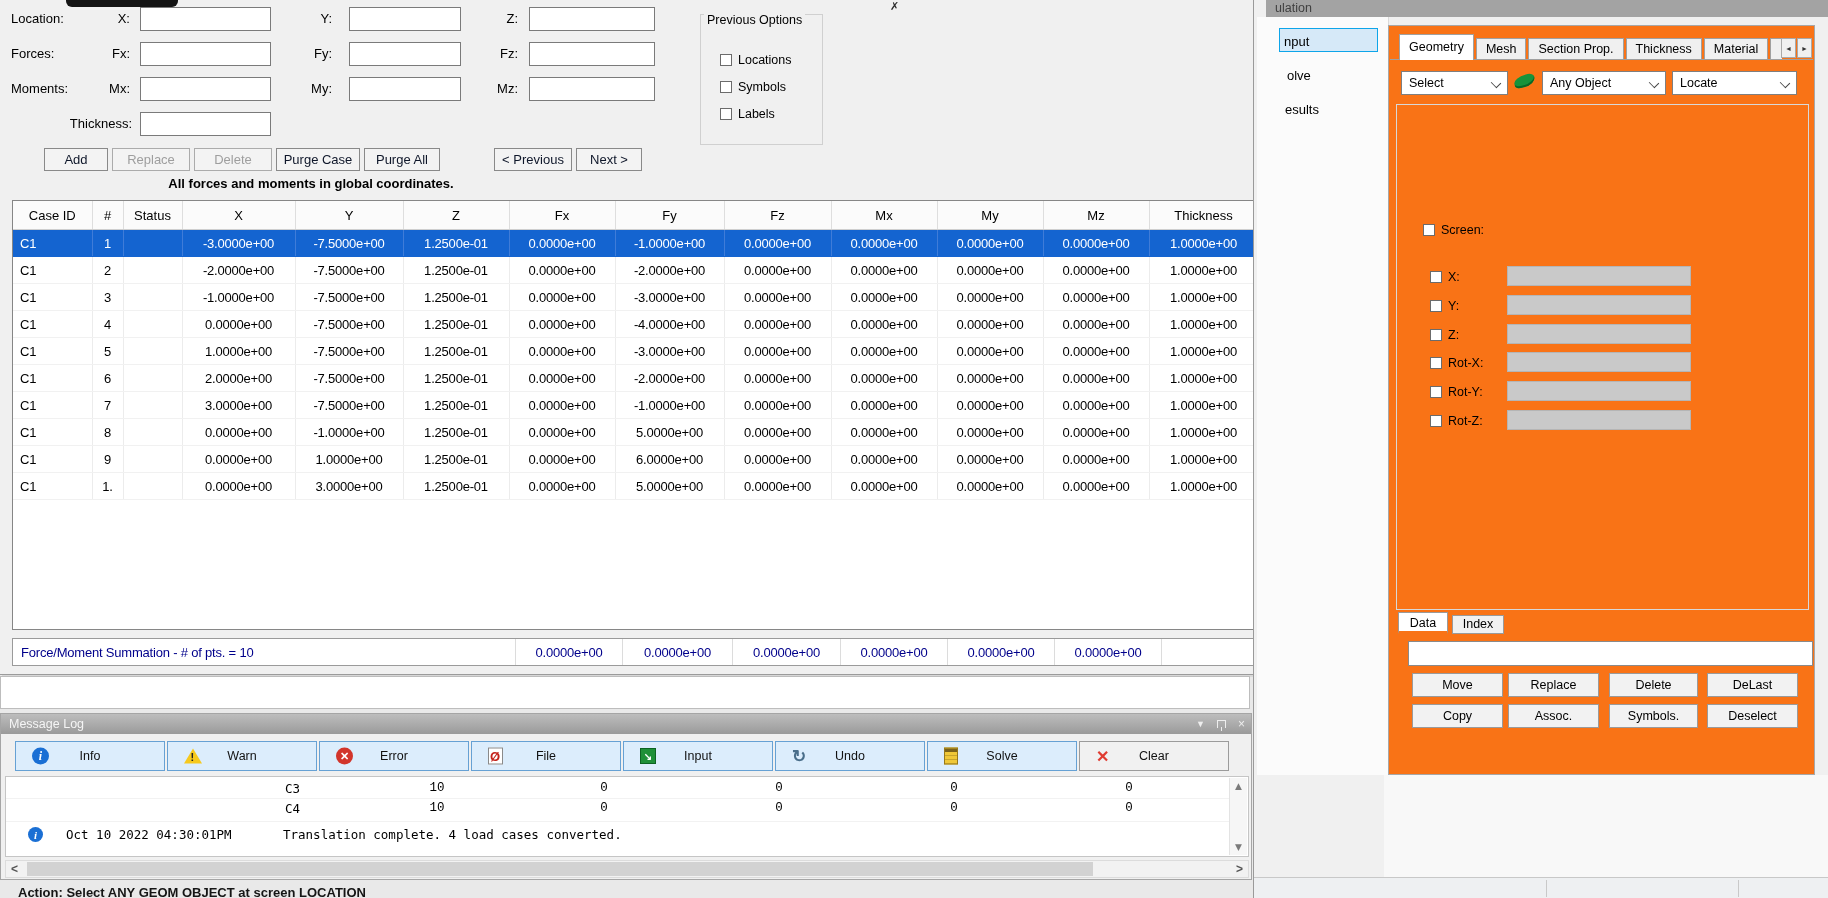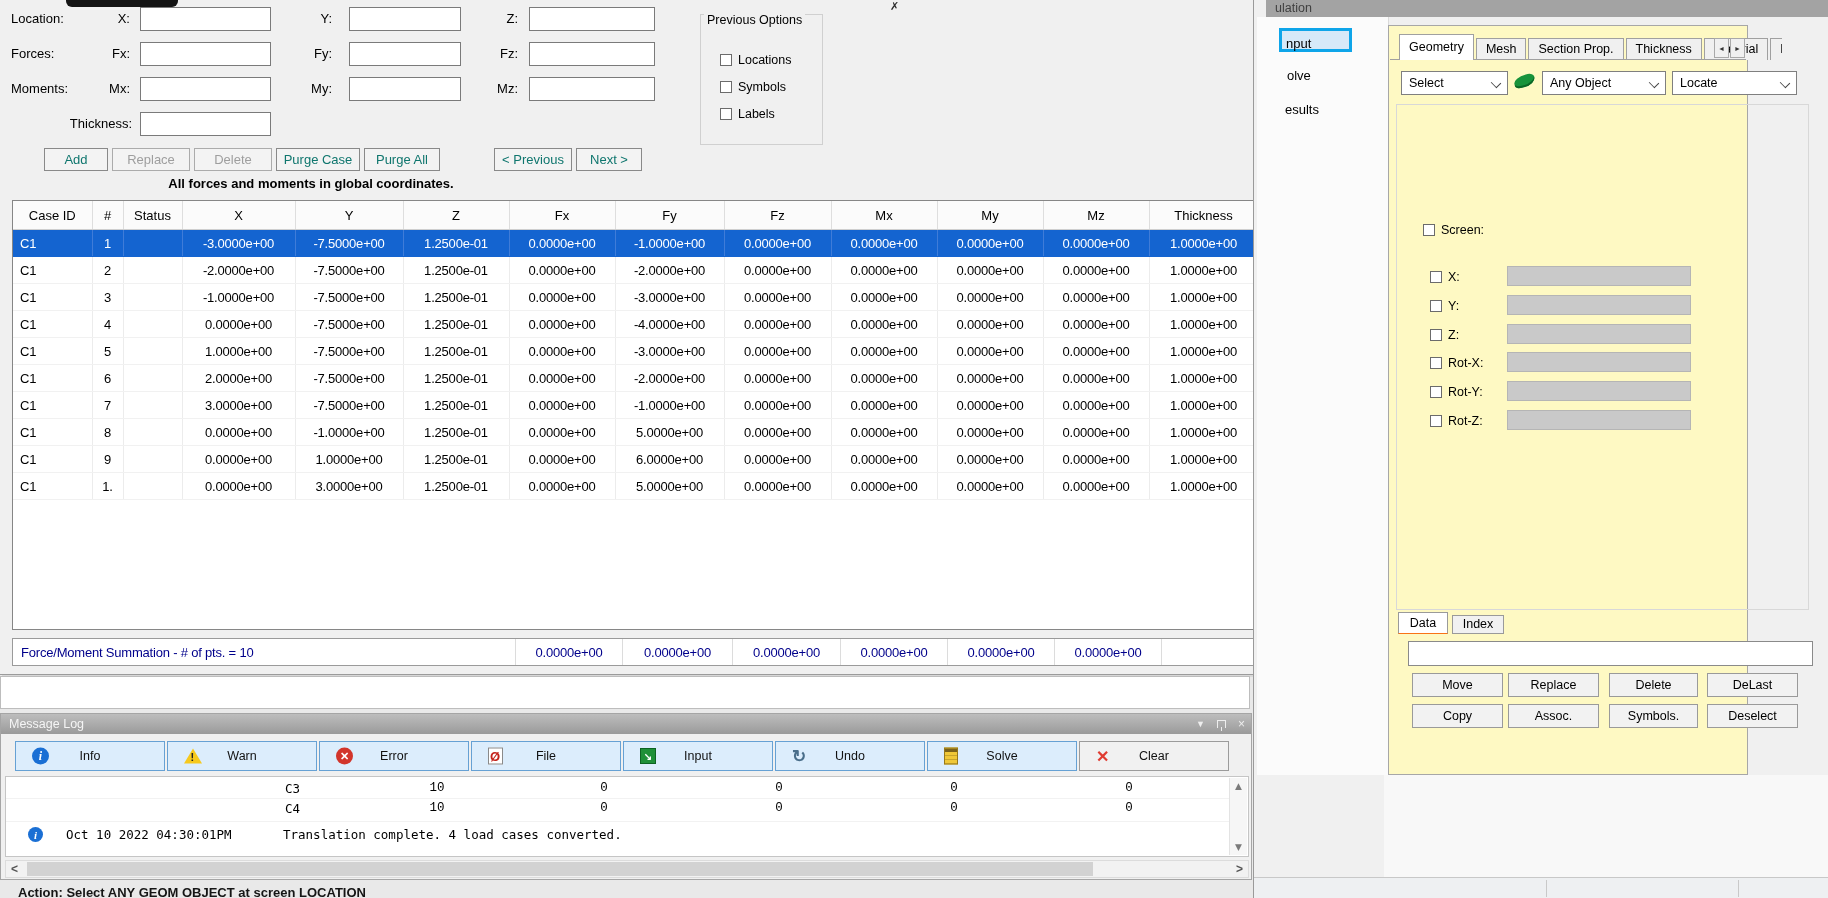--- a/index.html
+++ b/index.html
@@ -22,21 +22,21 @@
   .i1{left:140px;width:131px;}
   .i2{left:349px;width:112px;}
   .i3{left:529px;width:126px;}
 
   .grp{position:absolute;left:700px;top:14px;width:121px;height:129px;border:1px solid #d0d0d0;}
   .grp-title{position:absolute;top:-2px;left:3px;padding:0 3px;background:#f0f0f0;font-size:12.5px;white-space:nowrap;}
   .opt{position:absolute;left:19px;height:14px;display:flex;align-items:center;gap:6px;font-size:12.5px;white-space:nowrap;}
   .cb{width:12px;height:12px;border:1px solid #6b6b6b;background:#fff;display:inline-block;flex:none;box-sizing:border-box;}
 
   .dbtn{position:absolute;top:148px;height:23px;box-sizing:border-box;border:1px solid #898989;
-    background:#f3f3f3;font:13px "Liberation Sans",sans-serif;color:#0f766e;text-align:center;line-height:21px;}
+    background:#f3f3f3;font:13px "Liberation Sans",sans-serif;color:#0f172a;text-align:center;line-height:21px;}
   .dbtn.disabled{color:#9e9e9e;border-color:#ababab;}
   .caption{position:absolute;left:146px;top:176px;width:330px;text-align:center;
     font-weight:bold;font-size:13px;white-space:nowrap;}
 
   .table-wrap{position:absolute;left:12px;top:200px;width:1247px;height:430px;background:#fff;
     border:1px solid #868686;box-sizing:border-box;overflow:hidden;}
   table.load{border-collapse:collapse;table-layout:fixed;width:1245px;font-size:13px;}
   table.load th{font-weight:normal;font-size:13px;height:26px;border-right:1px solid #dedede;
     border-bottom:1px solid #cfcfcf;background:#fbfbfb;text-align:center;overflow:hidden;white-space:nowrap;}
   table.load td{height:24px;border-right:1px solid #ececec;border-bottom:1px solid #f1f1f1;
@@ -106,43 +106,43 @@
   .hthumb{position:absolute;left:21px;top:1px;width:1066px;height:14px;background:#d2d2d2;}
   .statusline{position:absolute;left:18px;top:885px;font-size:13px;font-weight:600;color:#151515;white-space:nowrap;}
 
   
   .rightwin{position:absolute;left:1253px;top:0;width:575px;height:898px;background:#f0f0f0;
     border-left:1px solid #9a9a9a;box-sizing:border-box;}
   .rw-title{position:absolute;left:0;top:0;right:0;height:17px;background:#a3a3a3;
     color:#404040;font-size:12.5px;line-height:17px;padding-left:9px;margin-left:12px;}
   .navstrip{position:absolute;left:3px;top:17px;width:131px;height:758px;background:#fbfbfb;border-right:1px solid #dadada;}
   .nav-item{position:absolute;font-size:13px;line-height:16px;padding:1px 4px;white-space:nowrap;}
-  .nav-item.selected{left:22px;top:11px;width:73px;height:24px;line-height:24px;
-    background:#d6e9f8;border:3px solid #0ea5e9;box-sizing:border-box;}
-  .panel{position:absolute;left:134px;top:25px;width:360px;height:750px;background:#fef9c3;
+  .nav-item.selected{left:22px;top:11px;width:99px;height:24px;line-height:24px;
+    background:#d6e9f8;border:1px solid #0ea5e9;box-sizing:border-box;}
+  .panel{position:absolute;left:134px;top:25px;width:427px;height:750px;background:#f97316;
     border:1px solid #a7a7a7;box-sizing:border-box;}
   .tabs{position:absolute;left:10px;top:8px;width:383px;height:26px;display:flex;align-items:flex-end;overflow:hidden;}
   .tab{flex:none;border:1px solid #a0a0a0;border-bottom:none;background:#f0f0f0;
     padding:0 9px;font-size:12.5px;line-height:21px;height:21px;margin-right:2px;white-space:nowrap;}
   .tab.active{background:#fff;height:25px;line-height:25px;position:relative;z-index:2;}
   .tabline{position:absolute;left:1px;right:1px;top:33px;height:1px;background:#a0a0a0;}
   .tarr{position:absolute;top:12px;width:15px;height:20px;border:1px solid #a9a9a9;background:#f0f0f0;
     box-sizing:border-box;display:flex;align-items:center;justify-content:center;font-size:7px;color:#333;}
   .combo{position:absolute;top:45px;height:24px;background:#fff;border:1px solid #7f7f7f;
     box-sizing:border-box;font-size:12.5px;line-height:22px;padding-left:7px;}
   .chev{position:absolute;right:7px;top:7px;width:7px;height:7px;border-right:1.6px solid #444;
     border-bottom:1.6px solid #444;transform:rotate(45deg) scaleY(.85);}
   .swoosh{position:absolute;left:125px;top:49px;width:21px;height:12px;background:#17933b;
     border-radius:70% 30% 65% 35%/60% 40% 70% 30%;transform:rotate(-14deg);box-shadow:inset 0 -2px 0 #0c6626;}
   .cbox{position:absolute;left:7px;top:78px;width:413px;height:506px;border:1px solid #d8d8d8;box-sizing:border-box;}
   .crow{position:absolute;height:20px;display:flex;align-items:center;gap:6px;font-size:12.5px;white-space:nowrap;}
   .gfield{position:absolute;left:110px;width:184px;height:20px;background:#c9c9c9;border:1px solid #b5b5b5;box-sizing:border-box;}
   .stab{position:absolute;border:1px solid #9a9a9a;background:#f1f1f1;font-size:12.5px;
     text-align:center;box-sizing:border-box;}
-  .stab.active{background:#fff;border-bottom:1px solid #f97316;z-index:2;}
+  .stab.active{background:#fff;border-bottom:3px solid #f97316;z-index:2;}
   .rinput{position:absolute;left:19px;top:615px;width:405px;height:25px;border:1px solid #8a8a8a;
     background:#fff;box-sizing:border-box;font:13px "Liberation Sans",sans-serif;padding:0 4px;outline:none;}
   .abtn{position:absolute;height:24px;box-sizing:border-box;border:1px solid #9a9a9a;background:#f2f2f2;
     font:12.5px "Liberation Sans",sans-serif;text-align:center;line-height:22px;}
   .rw-below{position:absolute;left:130px;top:775px;right:0;height:102px;background:#f8f8f8;}
   .rw-status{position:absolute;left:0;right:0;top:877px;height:21px;background:#eef0f2;border-top:1px solid #c8c8c8;}
   .vsep{position:absolute;top:2px;width:1px;height:17px;background:#c9c9c9;}
 
   .blackbar{position:absolute;left:66px;top:0;width:112px;height:7px;background:#141414;border-radius:0 0 6px 6px;}
   .cursor{position:absolute;left:890px;top:0;font-size:11px;color:#2a2a2a;}

